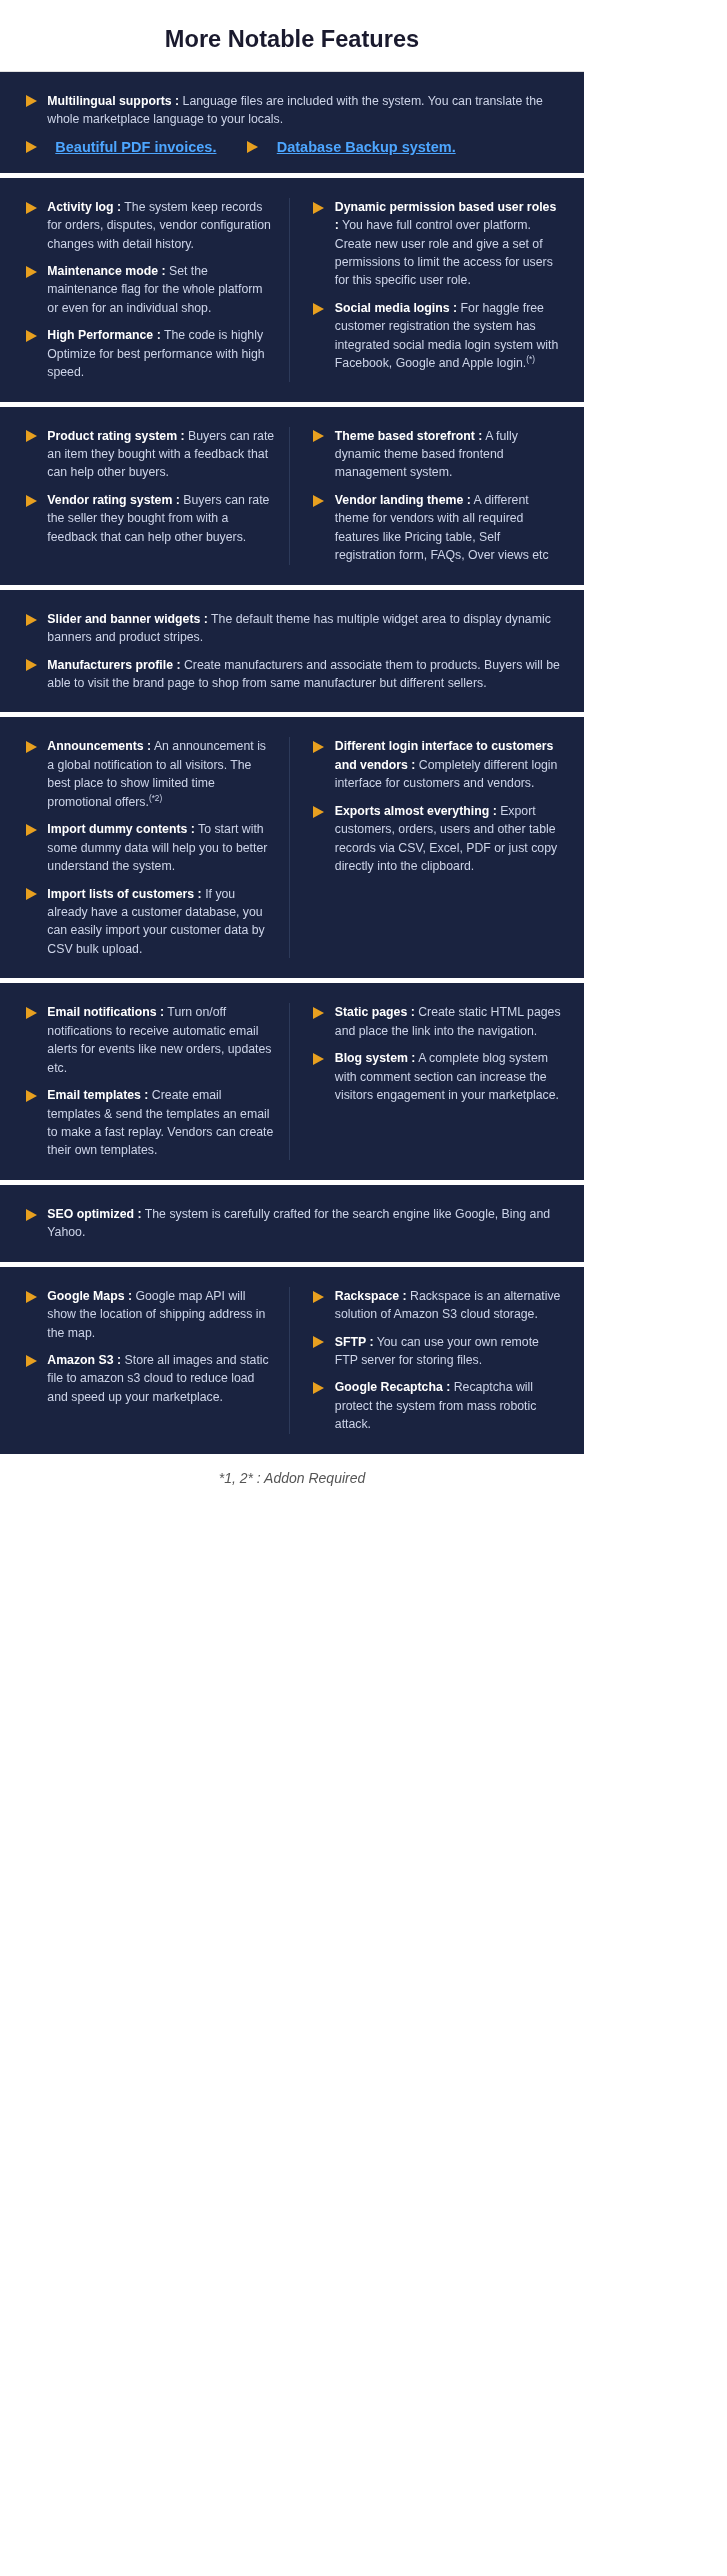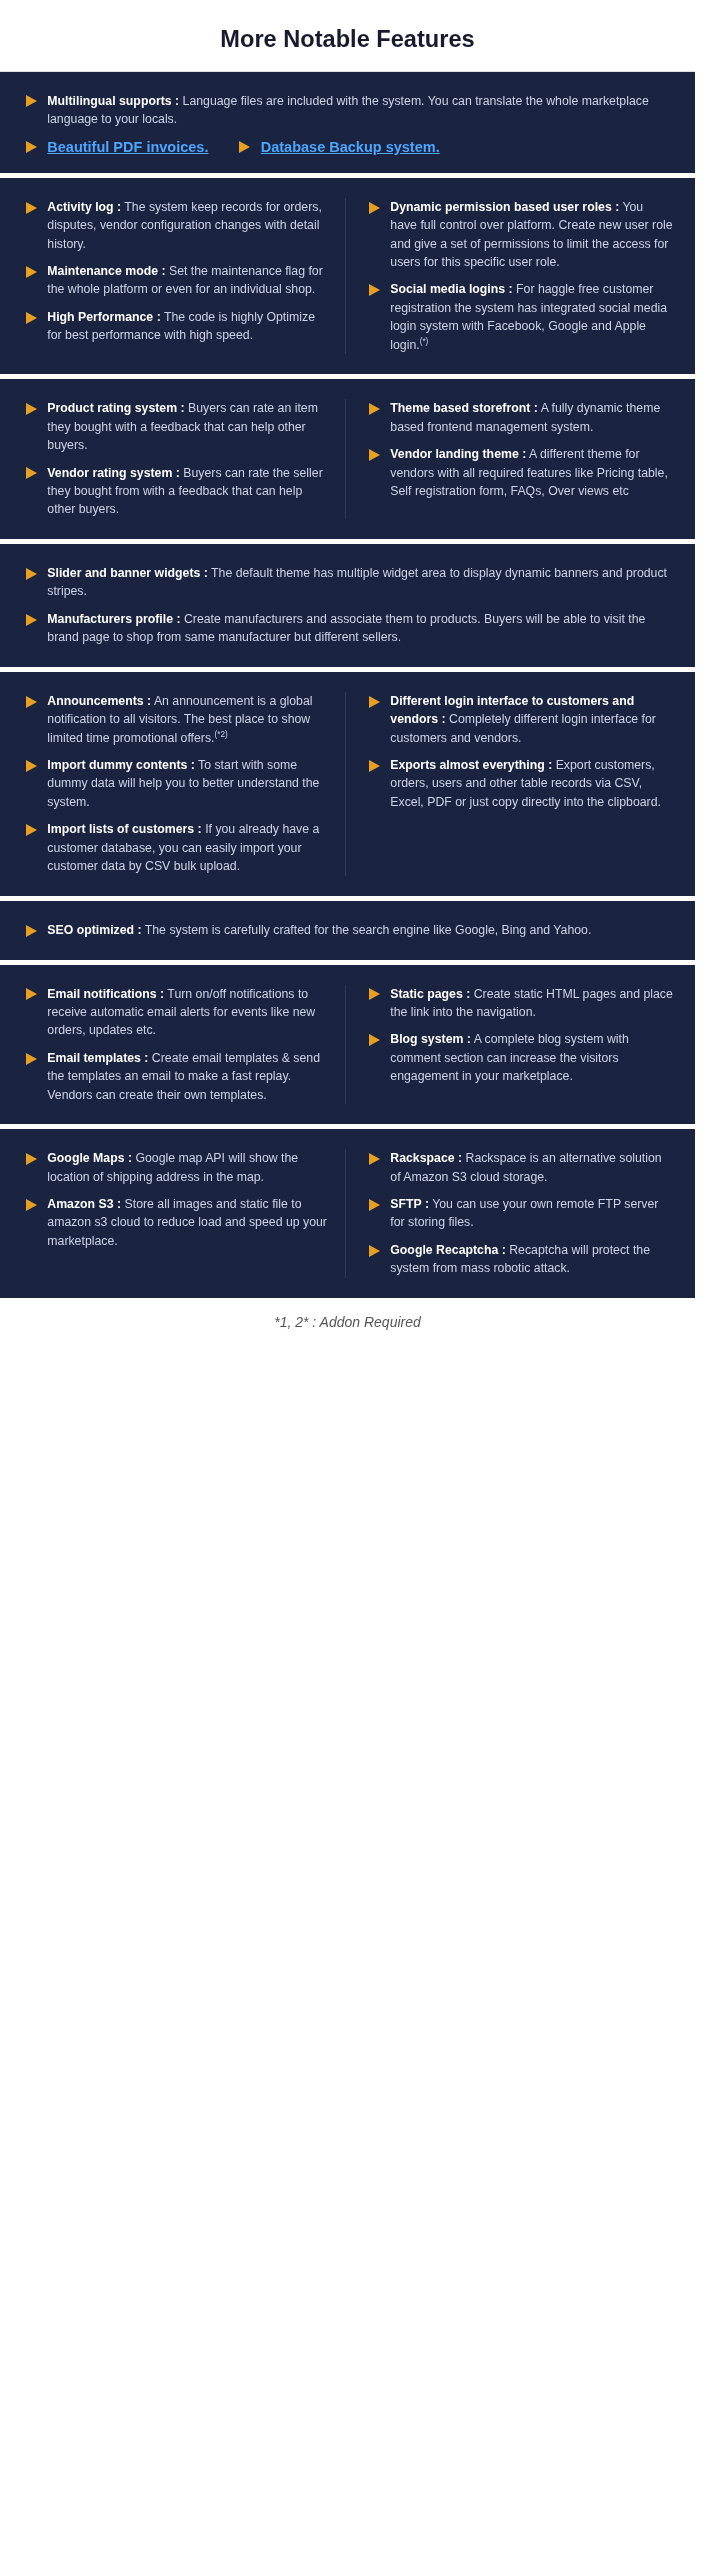--- a/index.html
+++ b/index.html
@@ -3,21 +3,21 @@
   <meta charset="utf-8">
   <style>
     * { box-sizing: border-box; margin: 0; padding: 0; }
     body {
       font-family: Arial, sans-serif;
       background: #fff;
       width: 727px;
       color: #1a1a2e;
     }
     .page-wrapper {
-      width: 695px;
+      width: 584px;
       background: #22c55e;
     }
     
     .header {
       background: #fff;
       text-align: center;
       padding: 25.5px 18px 18px;
       border-bottom: 1.8px solid #e0e0e0;
     }
     .header h1 {
@@ -90,21 +90,21 @@
     }
     
     .inline-row {
       display: flex;
       gap: 27px;
       margin-top: 7.3px;
     }
     .inline-item {
       display: flex;
       align-items: center;
-      gap: 0;
+      gap: 8px;
     }
     
     .footer-note {
       text-align: center;
       padding: 11px;
       font-size: 14px;
       color: #555;
       background: #fff;
     }
     .footer-note em { font-style: italic; }
@@ -296,79 +296,79 @@
             </div>
           <div>
             <span class="feature-label">Exports almost everything :</span><span> Export customers, orders, users and other table records via CSV, Excel, PDF or just copy directly into the clipboard.</span>
           </div>
         </div>
       </div>
     </div>
   </div>
 
   <div class="section">
+    <div class="two-col">
+      <div class="col-left">
+        <div class="feature-item">
+          <div class="feature-icon">
+              <div class="arrow-icon"></div>
+            </div>
+          <div>
+            <span class="feature-label">Email notifications :</span><span> Turn on/off notifications to receive automatic email alerts for events like new orders, updates etc.</span>
+          </div>
+        </div>
+        <div class="feature-item">
+          <div class="feature-icon">
+              <div class="arrow-icon"></div>
+            </div>
+          <div>
+            <span class="feature-label">Email templates :</span><span> Create email templates &amp; send the templates an email to make a fast replay. Vendors can create their own templates.</span>
+          </div>
+        </div>
+      </div>
+      <div class="col-right">
+        <div class="feature-item">
+          <div class="feature-icon">
+              <div class="arrow-icon"></div>
+            </div>
+          <div>
+            <span class="feature-label">Static pages :</span><span> Create static HTML pages and place the link into the navigation.</span>
+          </div>
+        </div>
+        <div class="feature-item">
+          <div class="feature-icon">
+              <div class="arrow-icon"></div>
+            </div>
+          <div>
+            <span class="feature-label">Blog system :</span><span> A complete blog system with comment section can increase the visitors engagement in your marketplace.</span>
+          </div>
+        </div>
+      </div>
+    </div>
+  </div>
+
+  <div class="section">
     <div class="feature-item">
       <div class="feature-icon">
           <div class="arrow-icon"></div>
         </div>
       <div>
         <span class="feature-label">SEO optimized :</span><span> The system is carefully crafted for the search engine like Google, Bing and Yahoo.</span>
       </div>
     </div>
   </div>
 
   <div class="section">
     <div class="two-col">
       <div class="col-left">
         <div class="feature-item">
           <div class="feature-icon">
               <div class="arrow-icon"></div>
             </div>
           <div>
-            <span class="feature-label">Email notifications :</span><span> Turn on/off notifications to receive automatic email alerts for events like new orders, updates etc.</span>
-          </div>
-        </div>
-        <div class="feature-item">
-          <div class="feature-icon">
-              <div class="arrow-icon"></div>
-            </div>
-          <div>
-            <span class="feature-label">Email templates :</span><span> Create email templates &amp; send the templates an email to make a fast replay. Vendors can create their own templates.</span>
-          </div>
-        </div>
-      </div>
-      <div class="col-right">
-        <div class="feature-item">
-          <div class="feature-icon">
-              <div class="arrow-icon"></div>
-            </div>
-          <div>
-            <span class="feature-label">Static pages :</span><span> Create static HTML pages and place the link into the navigation.</span>
-          </div>
-        </div>
-        <div class="feature-item">
-          <div class="feature-icon">
-              <div class="arrow-icon"></div>
-            </div>
-          <div>
-            <span class="feature-label">Blog system :</span><span> A complete blog system with comment section can increase the visitors engagement in your marketplace.</span>
-          </div>
-        </div>
-      </div>
-    </div>
-  </div>
-
-  <div class="section">
-    <div class="two-col">
-      <div class="col-left">
-        <div class="feature-item">
-          <div class="feature-icon">
-              <div class="arrow-icon"></div>
-            </div>
-          <div>
             <span class="feature-label">Google Maps :</span><span> Google map API will show the location of shipping address in the map.</span>
           </div>
         </div>
         <div class="feature-item">
           <div class="feature-icon">
               <div class="arrow-icon"></div>
             </div>
           <div>
             <span class="feature-label">Amazon S3 :</span><span> Store all images and static file to amazon s3 cloud to reduce load and speed up your marketplace.</span>
           </div>

